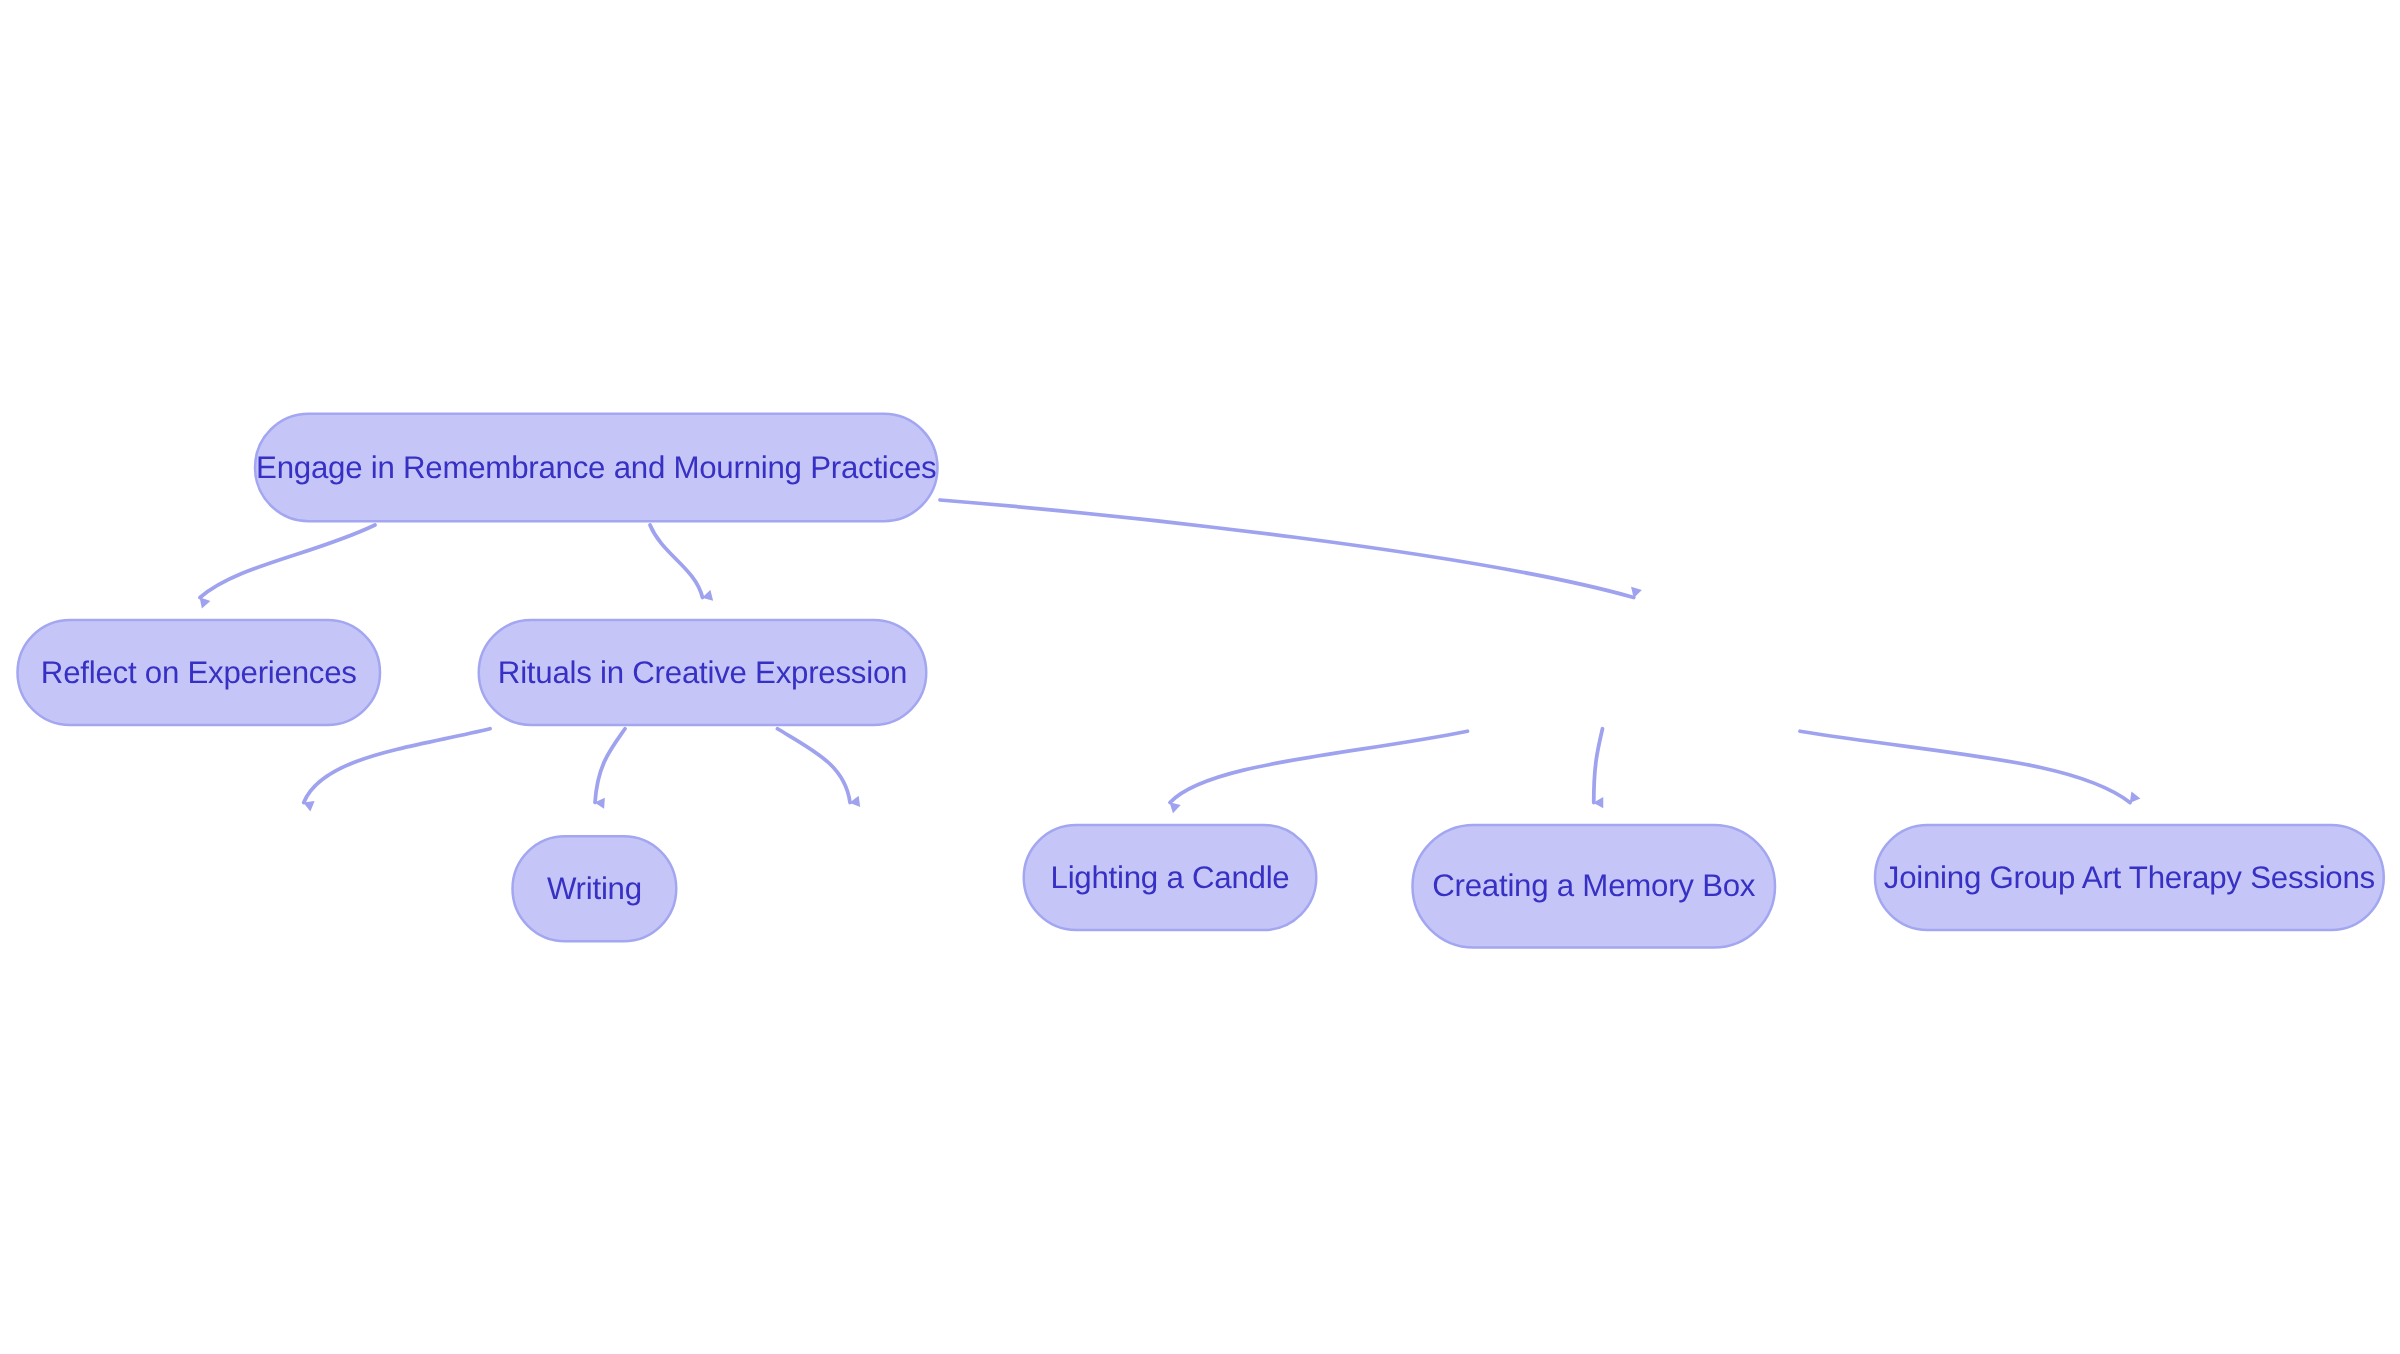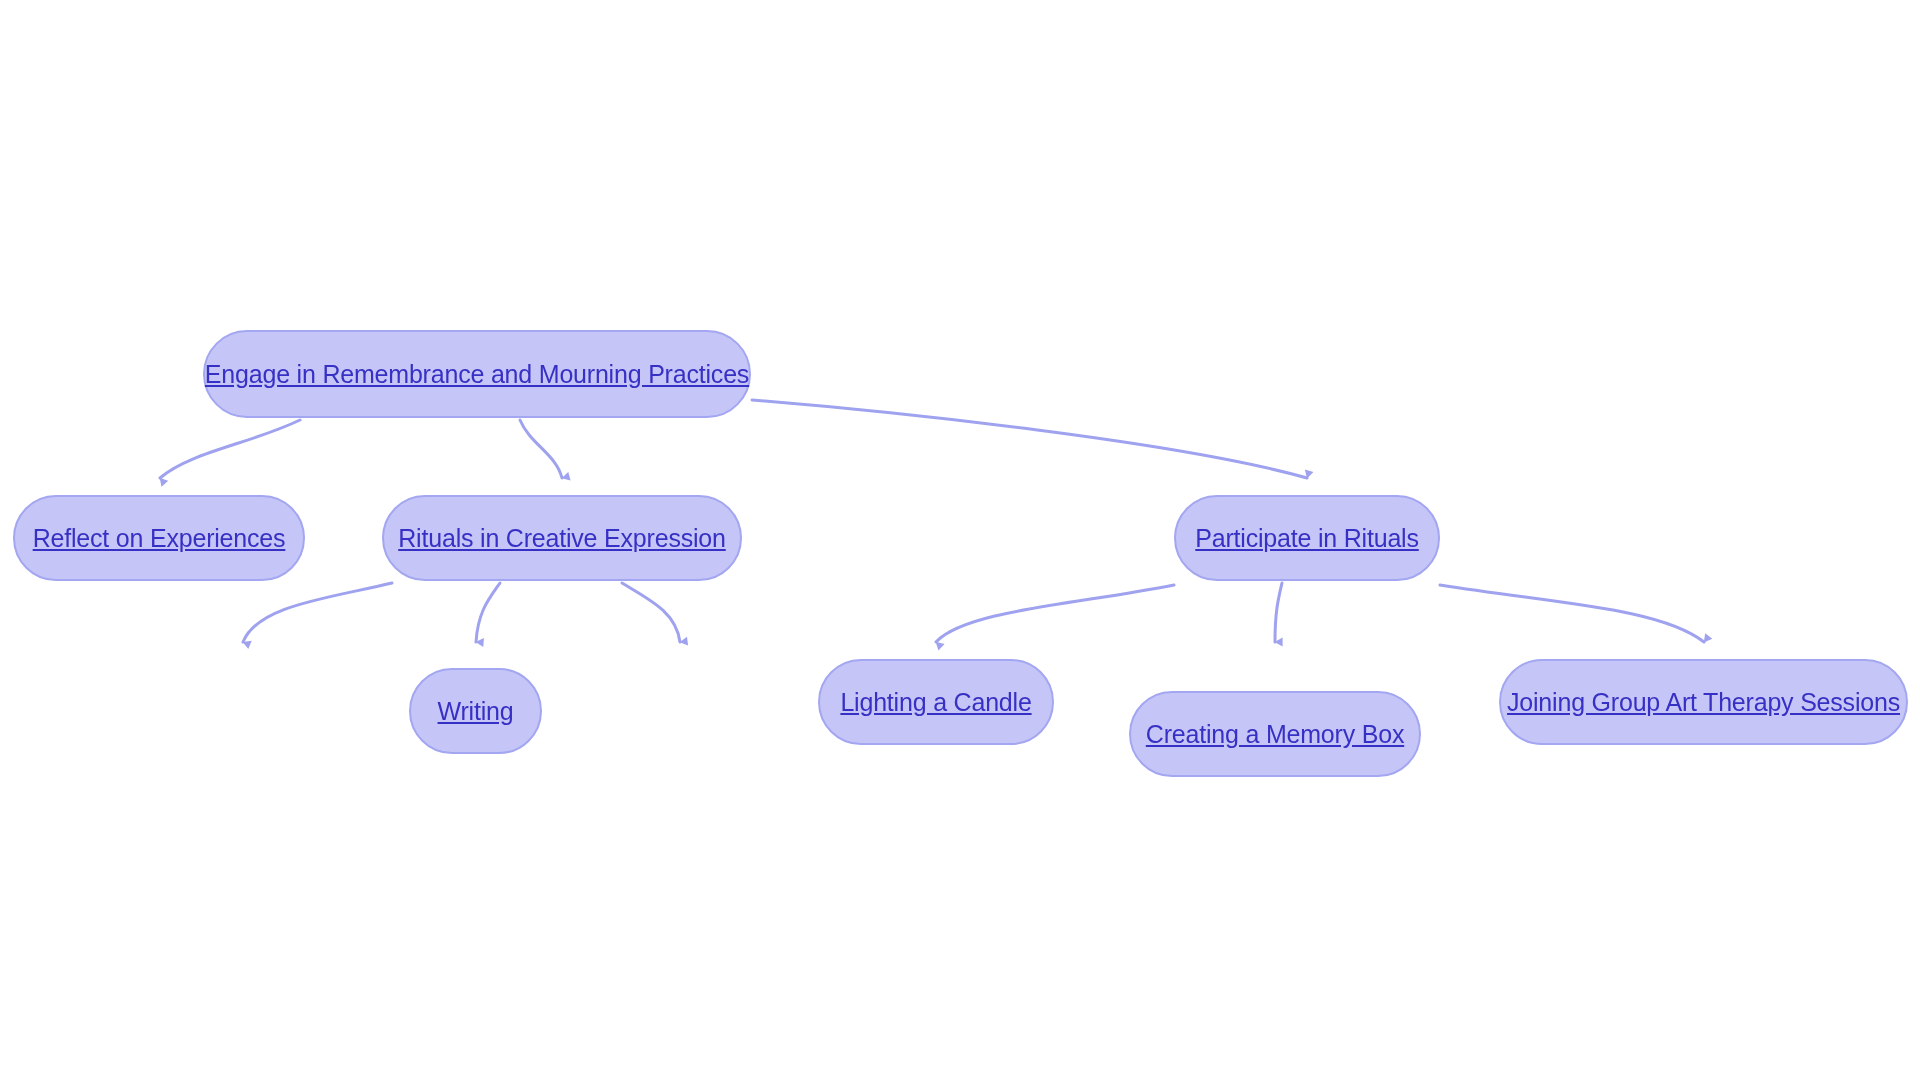--- a/index.html
+++ b/index.html
@@ -40,21 +40,20 @@
     color: #3730c4;
     font-size: 25px;
     font-weight: 400;
     letter-spacing: -0.2px;
     white-space: nowrap;
     padding: 0 26px;
   }
   .node-label {
     display: block;
     line-height: 1;
-    text-decoration: underline;
   }
 </style>
 </head>
 <body>
 
 <div id="canvas">
 
   <svg id="edge-layer" viewBox="0 0 1920 1083" xmlns="http://www.w3.org/2000/svg">
     <defs>
       <marker id="arrowhead" markerWidth="10" markerHeight="9" refX="4.6" refY="8.2" orient="auto" markerUnits="userSpaceOnUse">
@@ -79,35 +78,32 @@
   </div>
 
   <div class="node" style="left: 13px; top: 495px; width: 292px; height: 86px;">
     <span class="node-label">Reflect on Experiences</span>
   </div>
 
   <div class="node" style="left: 382px; top: 495px; width: 360px; height: 86px;">
     <span class="node-label">Rituals in Creative Expression</span>
   </div>
 
-  <div class="node" style="left: 1174px; top: 495px; width: 266px; height: 86px;">
-    <span class="node-label">Participate in Rituals</span>
-  </div>
 
 
   <div class="node" style="left: 409px; top: 668px; width: 133px; height: 86px;">
     <span class="node-label">Writing</span>
   </div>
 
 
   <div class="node" style="left: 818px; top: 659px; width: 236px; height: 86px;">
     <span class="node-label">Lighting a Candle</span>
   </div>
 
-  <div class="node" style="left: 1129px; top: 659px; width: 292px; height: 86px; margin-top: 32px;">
+  <div class="node" style="left: 1129px; top: 659px; width: 292px; height: 100px;">
     <span class="node-label">Creating a Memory Box</span>
   </div>
 
   <div class="node" style="left: 1499px; top: 659px; width: 409px; height: 86px;">
     <span class="node-label">Joining Group Art Therapy Sessions</span>
   </div>
 
 </div>
 
 </body></html>

